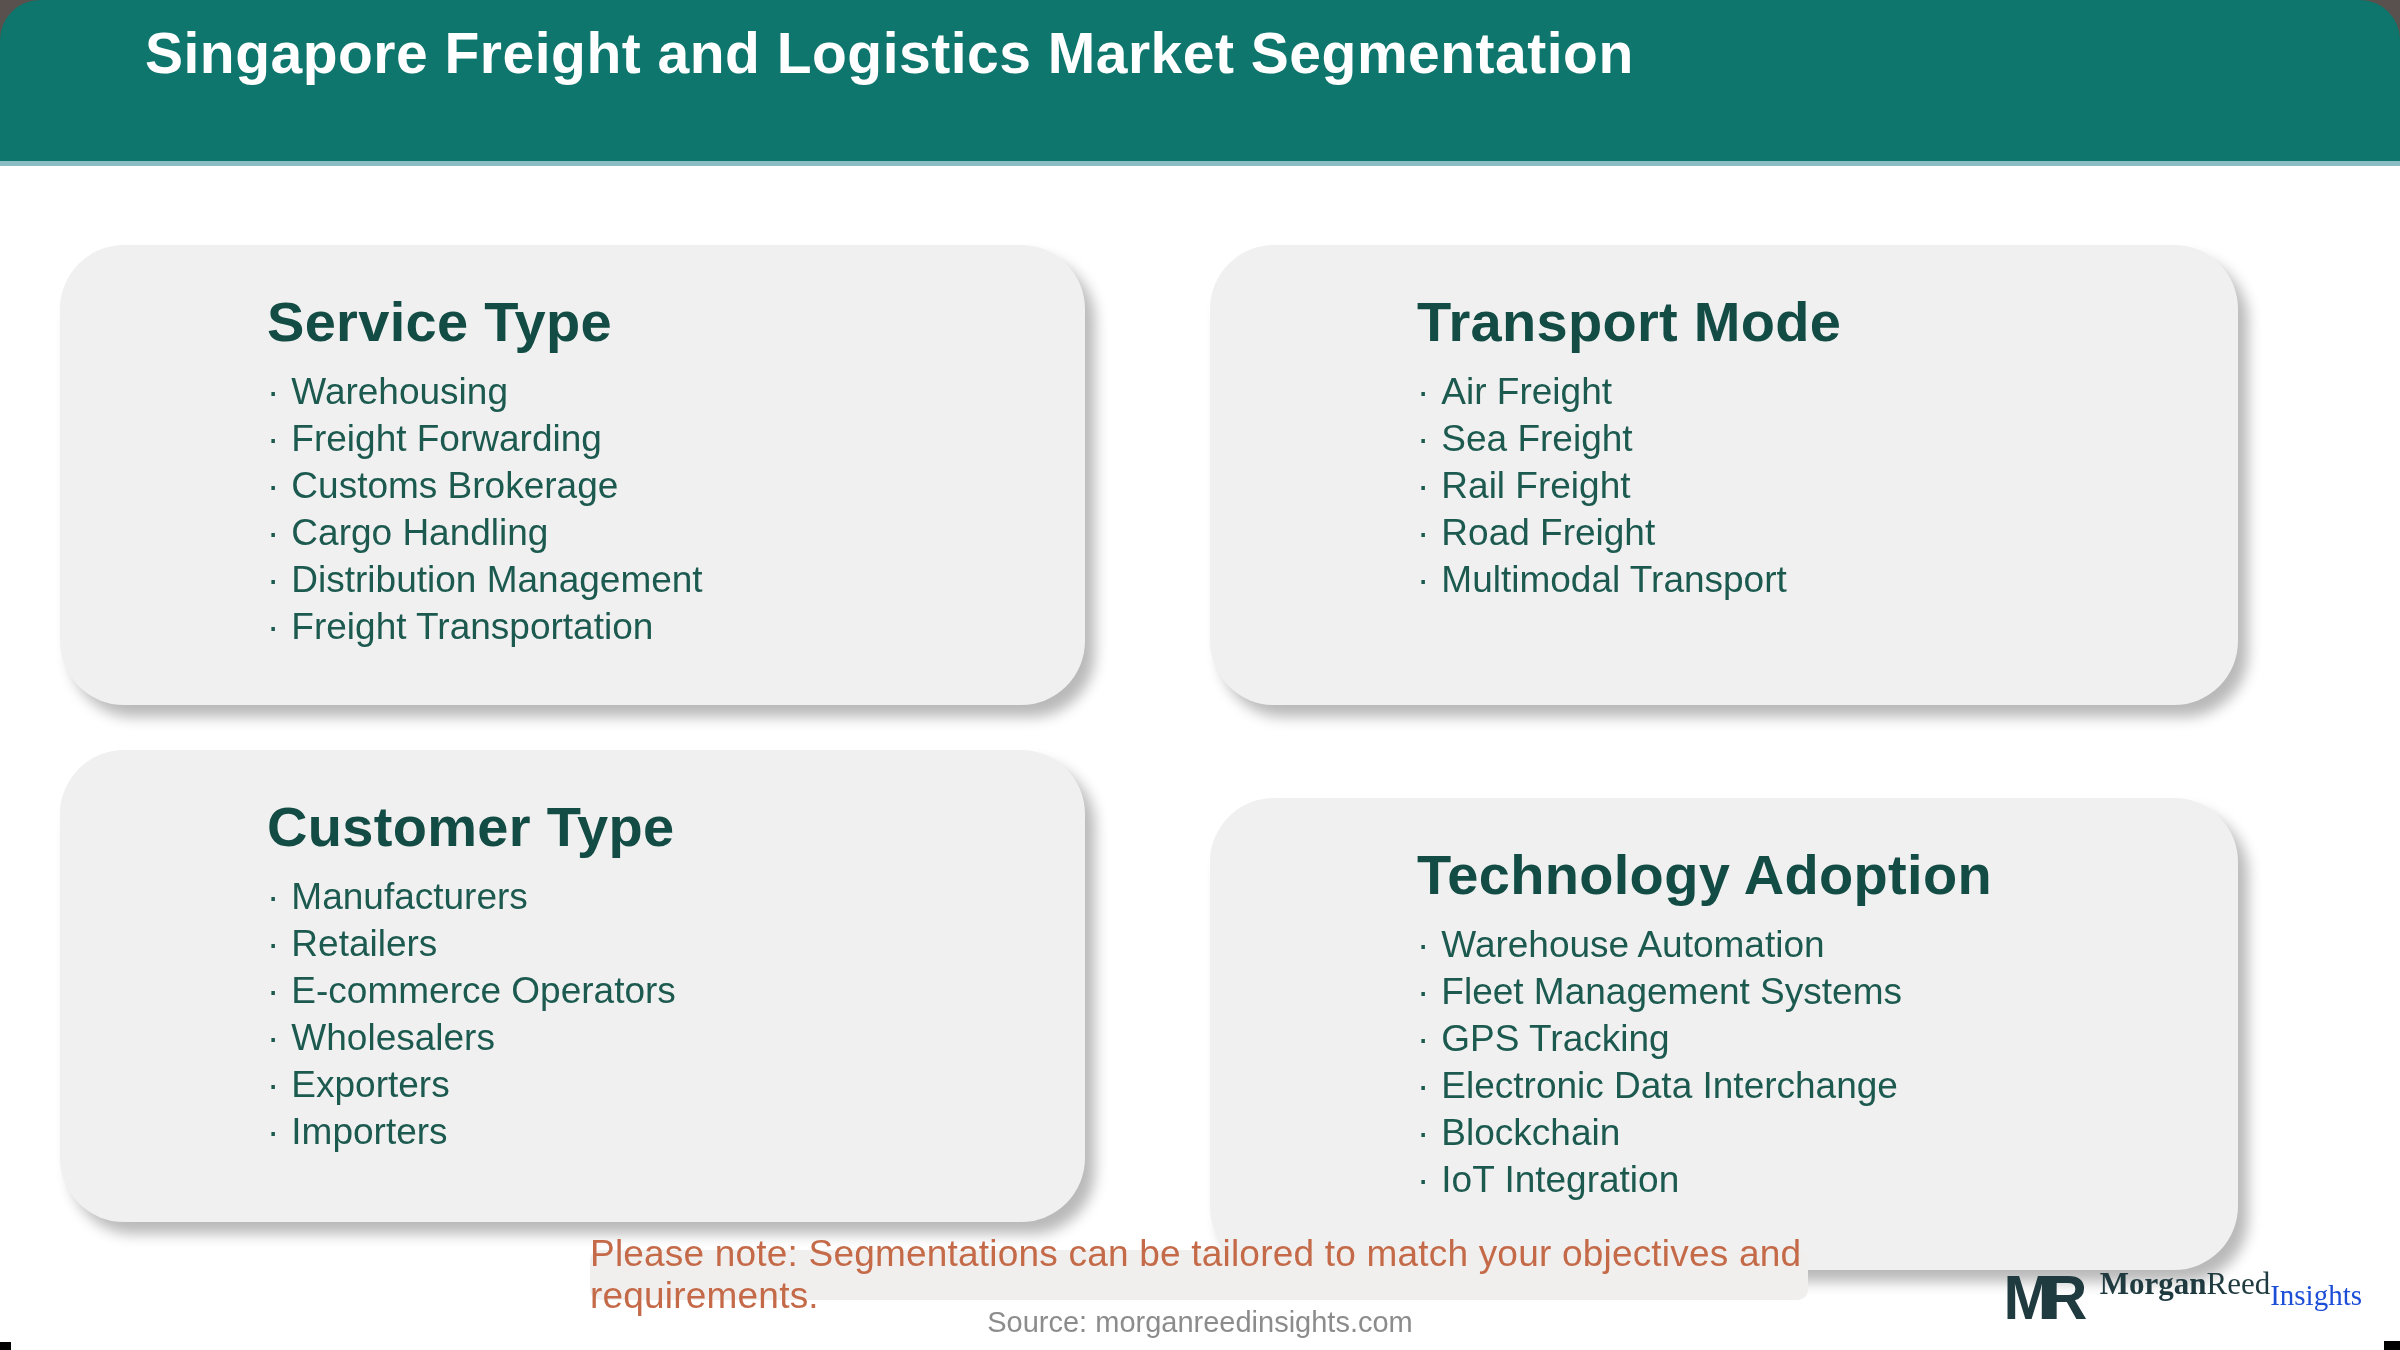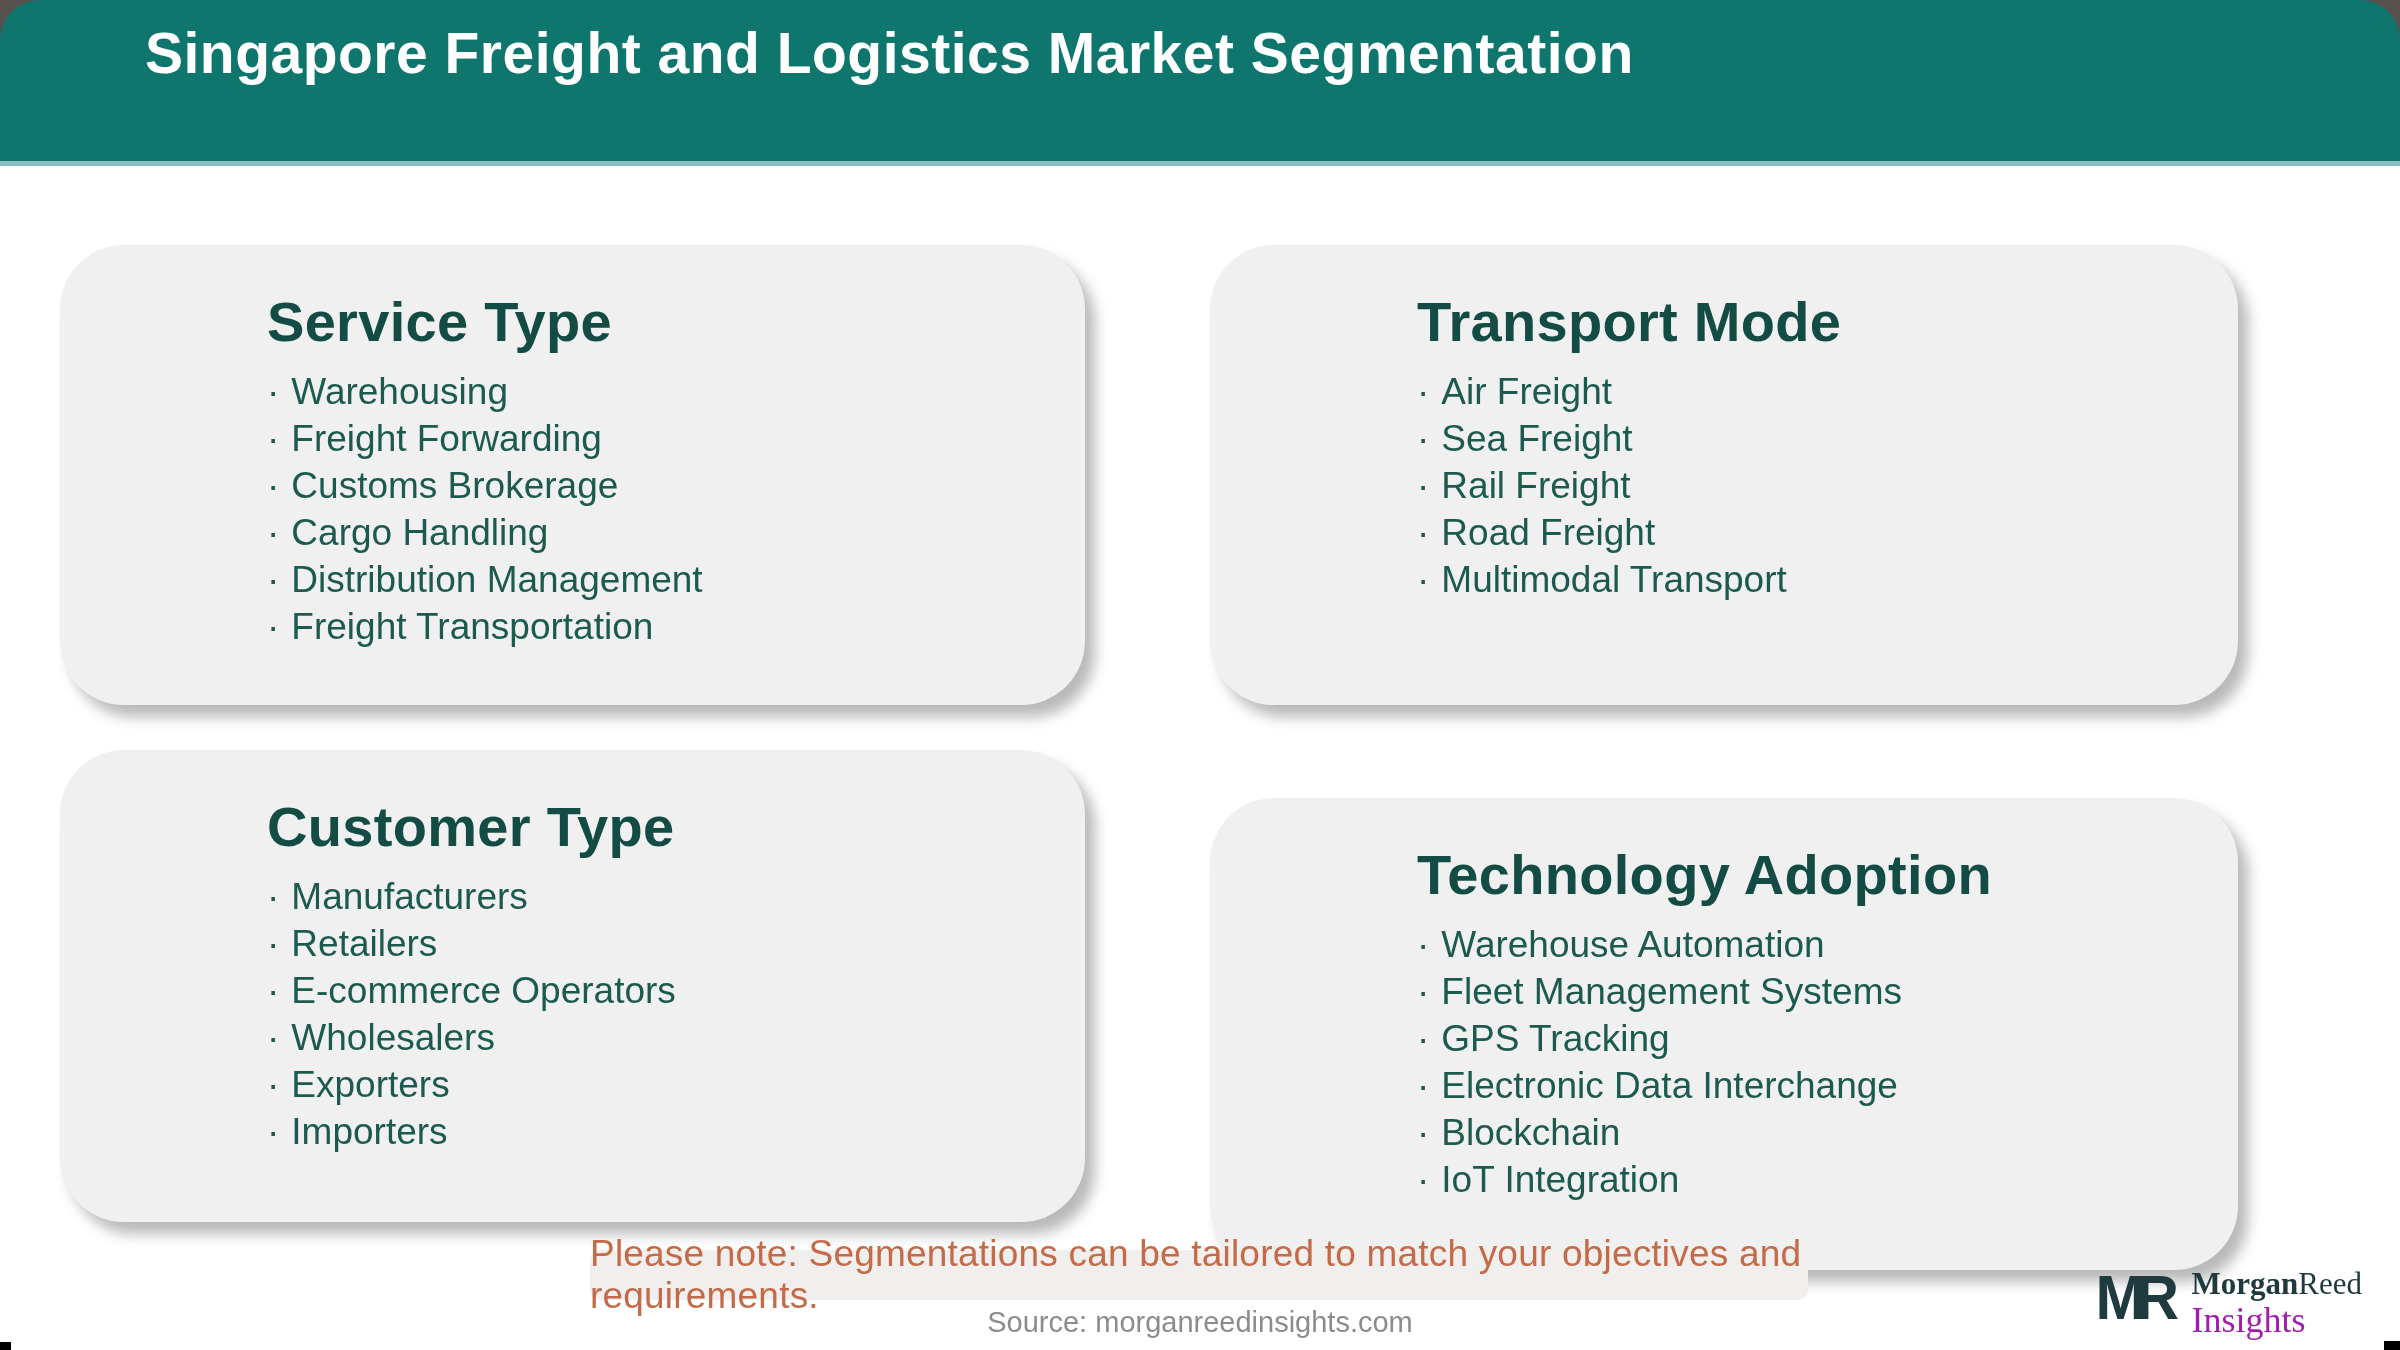--- a/index.html
+++ b/index.html
@@ -77,28 +77,28 @@
     display:flex;align-items:flex-start;
   }
   .logo .monogram{
     font-size:60px;font-weight:800;color:#203B40;
     letter-spacing:-0.16em;
     line-height:1;
     padding-right:22px;
     transform:scaleY(1.05);
   }
   .logo .text-block{
-    display:flex;flex-direction:column;justify-content:center;
+    display:flex;flex-direction:row;justify-content:center;
     font-family:"Liberation Serif", serif;
     line-height:1.0;
   }
   .logo .name-line{font-size:31px;color:#203B40;}
   .logo .name-bold{font-weight:700;}
   .logo .name-regular{font-weight:400;}
-  .logo .subtitle{font-size:36px;color:#a21caf;margin-top:3px;}
+  .logo .subtitle{font-size:29px;color:#1d4ed8;margin-top:13px;}
   .black-mark{position:absolute;background:#000000;}
   .mark-bl{left:0;top:1342px;width:11px;height:8px;}
   .mark-br{right:0;top:1341px;width:16px;height:9px;}
 </style>
 </head>
 <body>
 
 <div class="slide">
 
   <div class="header-backing"></div>

